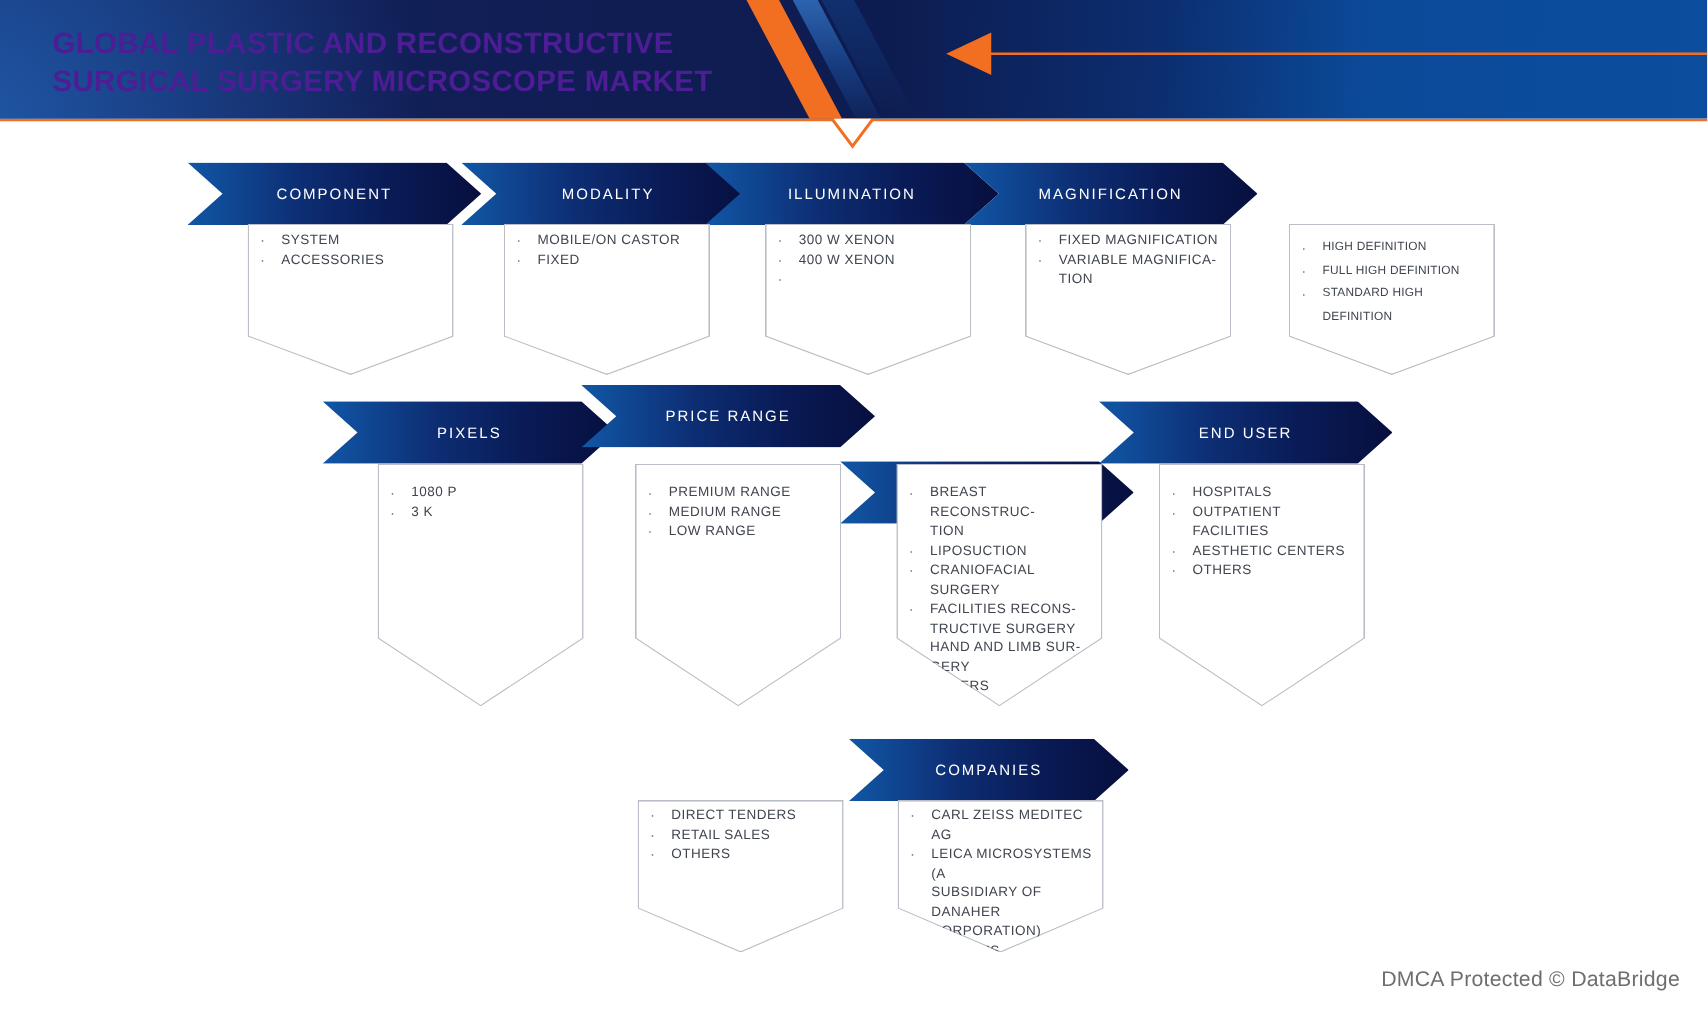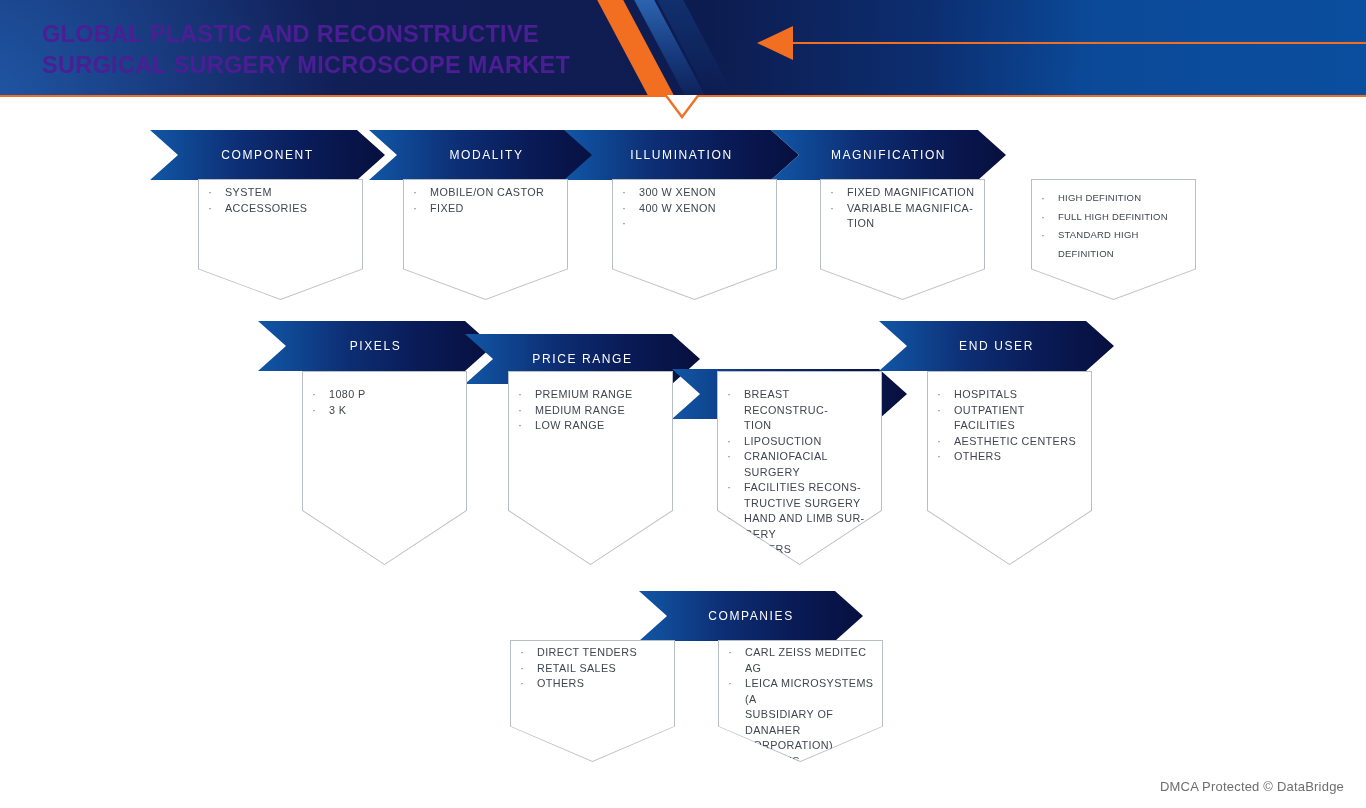--- a/index.html
+++ b/index.html
@@ -61,24 +61,24 @@
   .seg-label {
     color:#ffffff; font-weight:normal; font-size:12px; letter-spacing:1.6px; white-space:nowrap;
   }
   .seg-label.tight { letter-spacing:1.1px; }
 
   
   .s-r0s0{left:150px;top:130px;width:235px;} .s-r0s1{left:369px;top:130px;width:235px;}
   .s-r0s2{left:564px;top:130px;width:235px;} .s-r0s3{left:771px;top:130px;width:235px;}
   .s-r0s4{left:978px;top:130px;width:235px;}
   
-  .s-r1s0{left:258px;top:321px;width:235px;} .s-r1s1{left:465px;top:334px;width:235px;text-align:right;}
+  .s-r1s0{left:258px;top:321px;width:235px;} .s-r1s1{left:465px;top:308px;width:235px;text-align:right;}
   .s-r1s2{left:672px;top:321px;width:235px;margin-top:48px;} .s-r1s3{left:879px;top:321px;width:235px;}
   
-  .s-r2s0{left:462px;top:591px;width:245px;} .s-r2s1{left:639px;top:591px;width:224px;}
+  .s-r2s0{left:462px;top:591px;width:245px;} .s-r2s1{left:679px;top:591px;width:224px;}
 
   
   .pent {
     position:absolute; background:#b9bdc6;
     clip-path:polygon(0 0, 100% 0, 100% var(--rp), 50% 100%, 0 var(--rp));
   }
   .pent-in {
     position:absolute; inset:1px; background:#ffffff;
     clip-path:polygon(0 0, 100% 0, 100% var(--rp), 50% 100%, 0 var(--rp));
   }
@@ -96,21 +96,21 @@
   .b-r0 { top:179px; height:121px; width:165px; --rp:74.5%; }
   .b-r0s0{left:198px;} .b-r0s1{left:403px;} .b-r0s2{left:612px;} .b-r0s3{left:820px;} .b-r0s4{left:1031px;}
   .b-r1 { top:371px; height:194px; width:165px; --rp:72%; }
   .b-r1s0{left:302px;} .b-r1s1{left:508px;} .b-r1s2{left:717px;} .b-r1s3{left:927px;}
   .b-r2 { top:640px; height:122px; width:165px; --rp:71%; }
   .b-r2s0{left:510px;} .b-r2s1{left:718px;}
 
   
   .footer {
     position:absolute; right:22px; bottom:14px;
-    color:#6e6e6e; font-size:13px; letter-spacing:0.2px;
+    color:#6e6e6e; font-size:17px; letter-spacing:0.2px;
   }
 </style>
 </head>
 <body>
 
 <div id="canvas">
 
   <div class="header">
     <div class="header-bg"></div>
     <div class="header-glow"></div>

